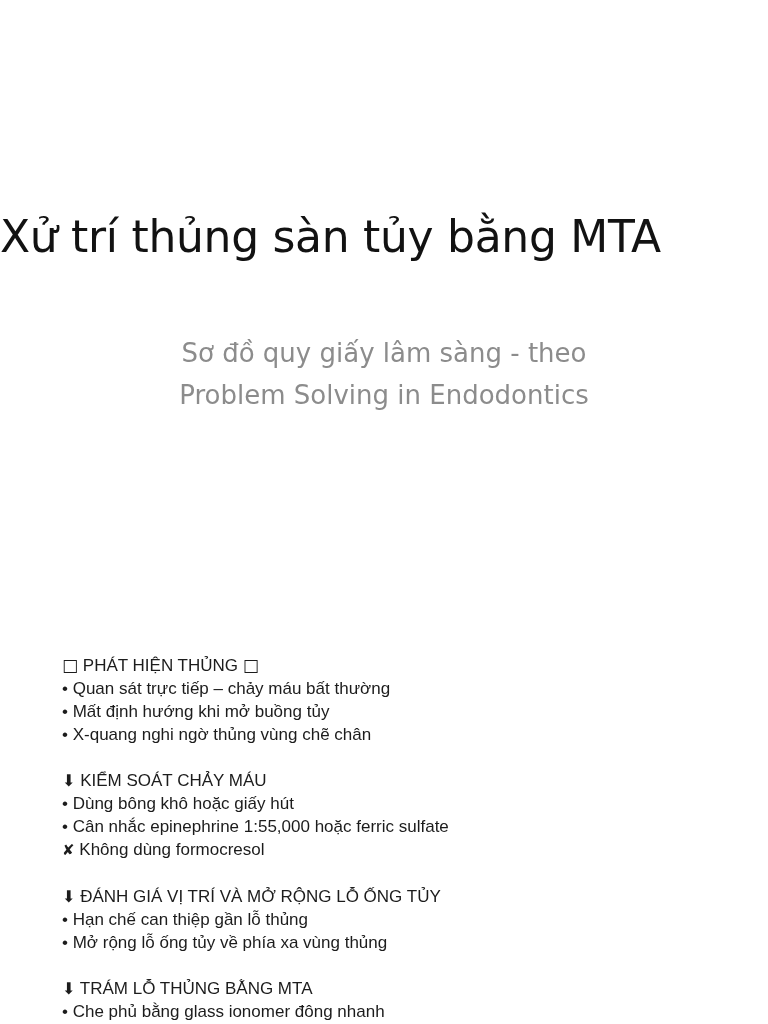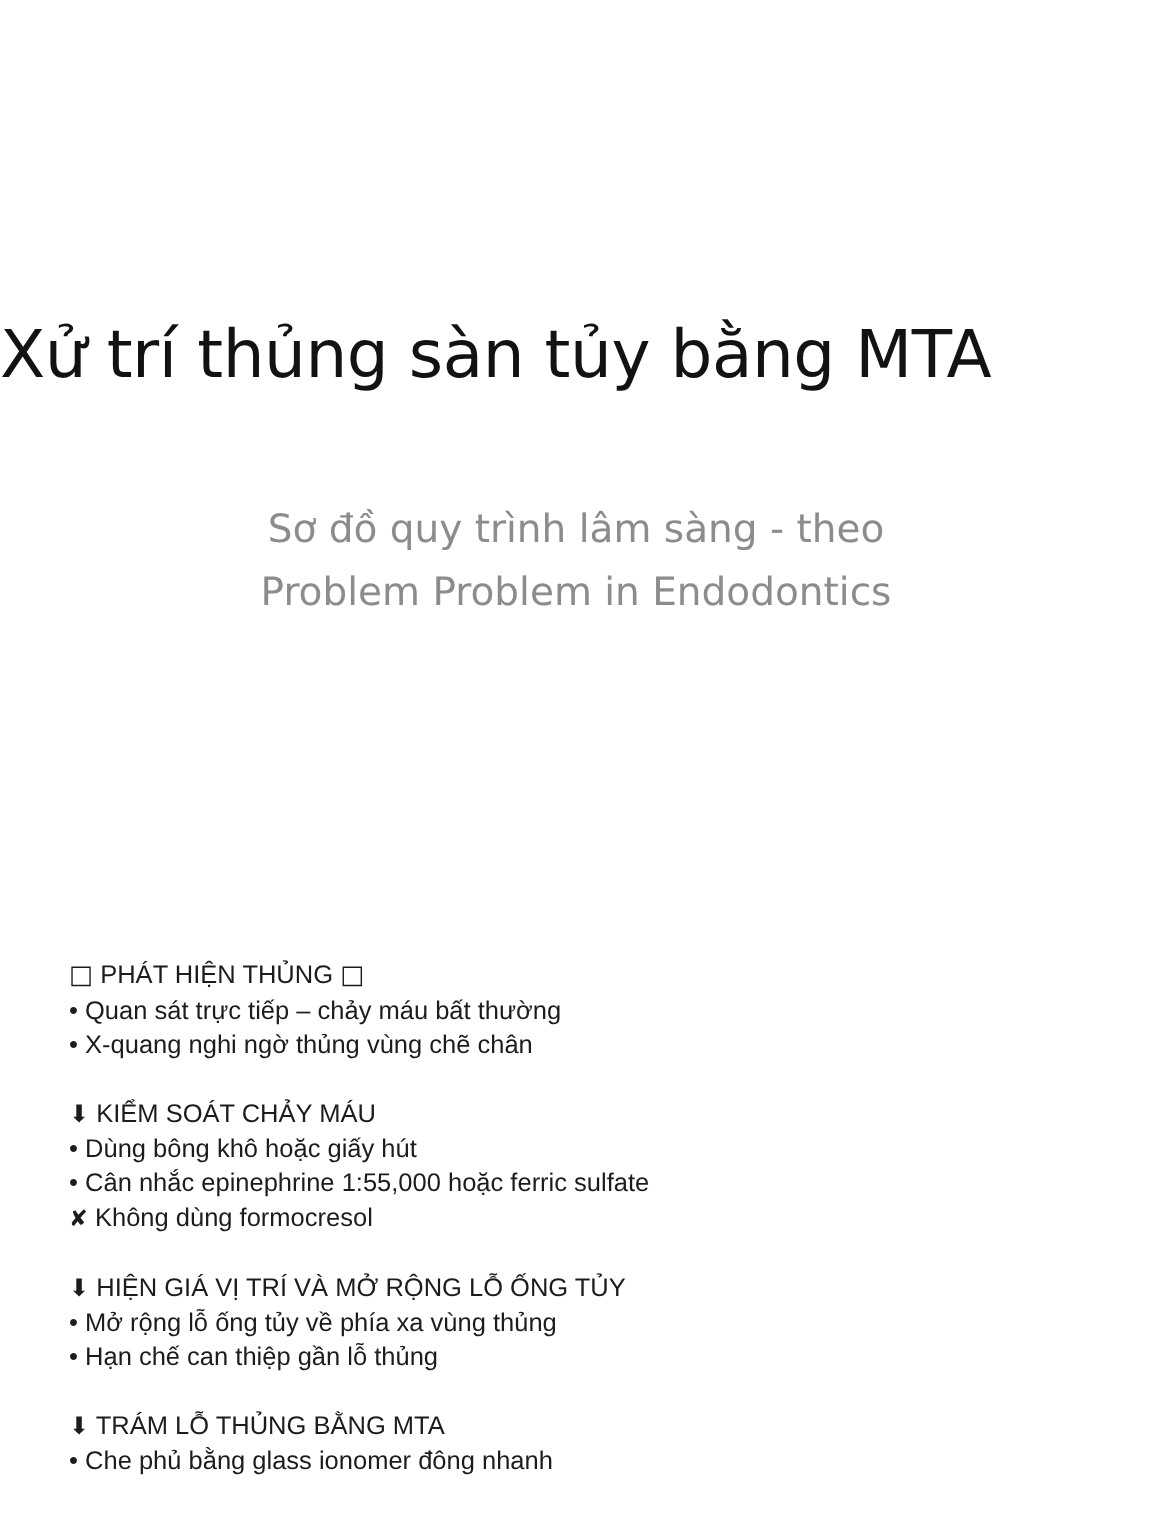--- a/index.html
+++ b/index.html
@@ -65,21 +65,21 @@
 
   
   .body-area {
     position: absolute;
     left: 46px;
     top: 638px;
     width: 700px;
   }
 
   .block {
-    margin: 0;
+    margin: 16px;
   }
 
   .block + .block {
     margin-top: 23px;
   }
 
   .line {
     font-family: "Liberation Sans", sans-serif;
     font-size: 17px;
     line-height: 23px;
@@ -117,39 +117,40 @@
 </head>
 <body>
 
 <div class="page">
 
   <div class="title-area">
     <h1 class="slide-title">Xử trí thủng sàn tủy bằng MTA</h1>
   </div>
 
   <div class="subtitle-area">
-    <div class="slide-subtitle">Sơ đồ quy trình lâm sàng - theo Problem Problem in Endodontics</div>
+    <div class="slide-subtitle">Sơ đồ quy giấy lâm sàng - theo Problem Solving in Endodontics</div>
   </div>
 
   <div class="body-area" id="body-area">
       <div class="block">
         <div class="line heading"><span class="marker box">□</span> <span>PHÁT HIỆN THỦNG</span> <span class="marker box">□</span></div>
         <div class="line item"><span class="marker bullet">•</span> <span>Quan sát trực tiếp – chảy máu bất thường</span></div>
+        <div class="line item"><span class="marker bullet">•</span> <span>Mất định hướng khi mở buồng tủy</span></div>
         <div class="line item"><span class="marker bullet">•</span> <span>X-quang nghi ngờ thủng vùng chẽ chân</span></div>
       </div>
       <div class="block">
         <div class="line heading"><span class="marker arrow">⬇</span> <span>KIỂM SOÁT CHẢY MÁU</span></div>
         <div class="line item"><span class="marker bullet">•</span> <span>Dùng bông khô hoặc giấy hút</span></div>
         <div class="line item"><span class="marker bullet">•</span> <span>Cân nhắc epinephrine 1:55,000 hoặc ferric sulfate</span></div>
         <div class="line item"><span class="marker cross">✘</span> <span>Không dùng formocresol</span></div>
       </div>
       <div class="block">
-        <div class="line heading"><span class="marker arrow">⬇</span> <span>HIỆN GIÁ VỊ TRÍ VÀ MỞ RỘNG LỖ ỐNG TỦY</span></div>
+        <div class="line heading"><span class="marker arrow">⬇</span> <span>ĐÁNH GIÁ VỊ TRÍ VÀ MỞ RỘNG LỖ ỐNG TỦY</span></div>
+        <div class="line item"><span class="marker bullet">•</span> <span>Hạn chế can thiệp gần lỗ thủng</span></div>
         <div class="line item"><span class="marker bullet">•</span> <span>Mở rộng lỗ ống tủy về phía xa vùng thủng</span></div>
-        <div class="line item"><span class="marker bullet">•</span> <span>Hạn chế can thiệp gần lỗ thủng</span></div>
       </div>
       <div class="block">
         <div class="line heading"><span class="marker arrow">⬇</span> <span>TRÁM LỖ THỦNG BẰNG MTA</span></div>
         <div class="line item"><span class="marker bullet">•</span> <span>Che phủ bằng glass ionomer đông nhanh</span></div>
       </div>
     </div>
 
 </div>
 
 </body></html>

